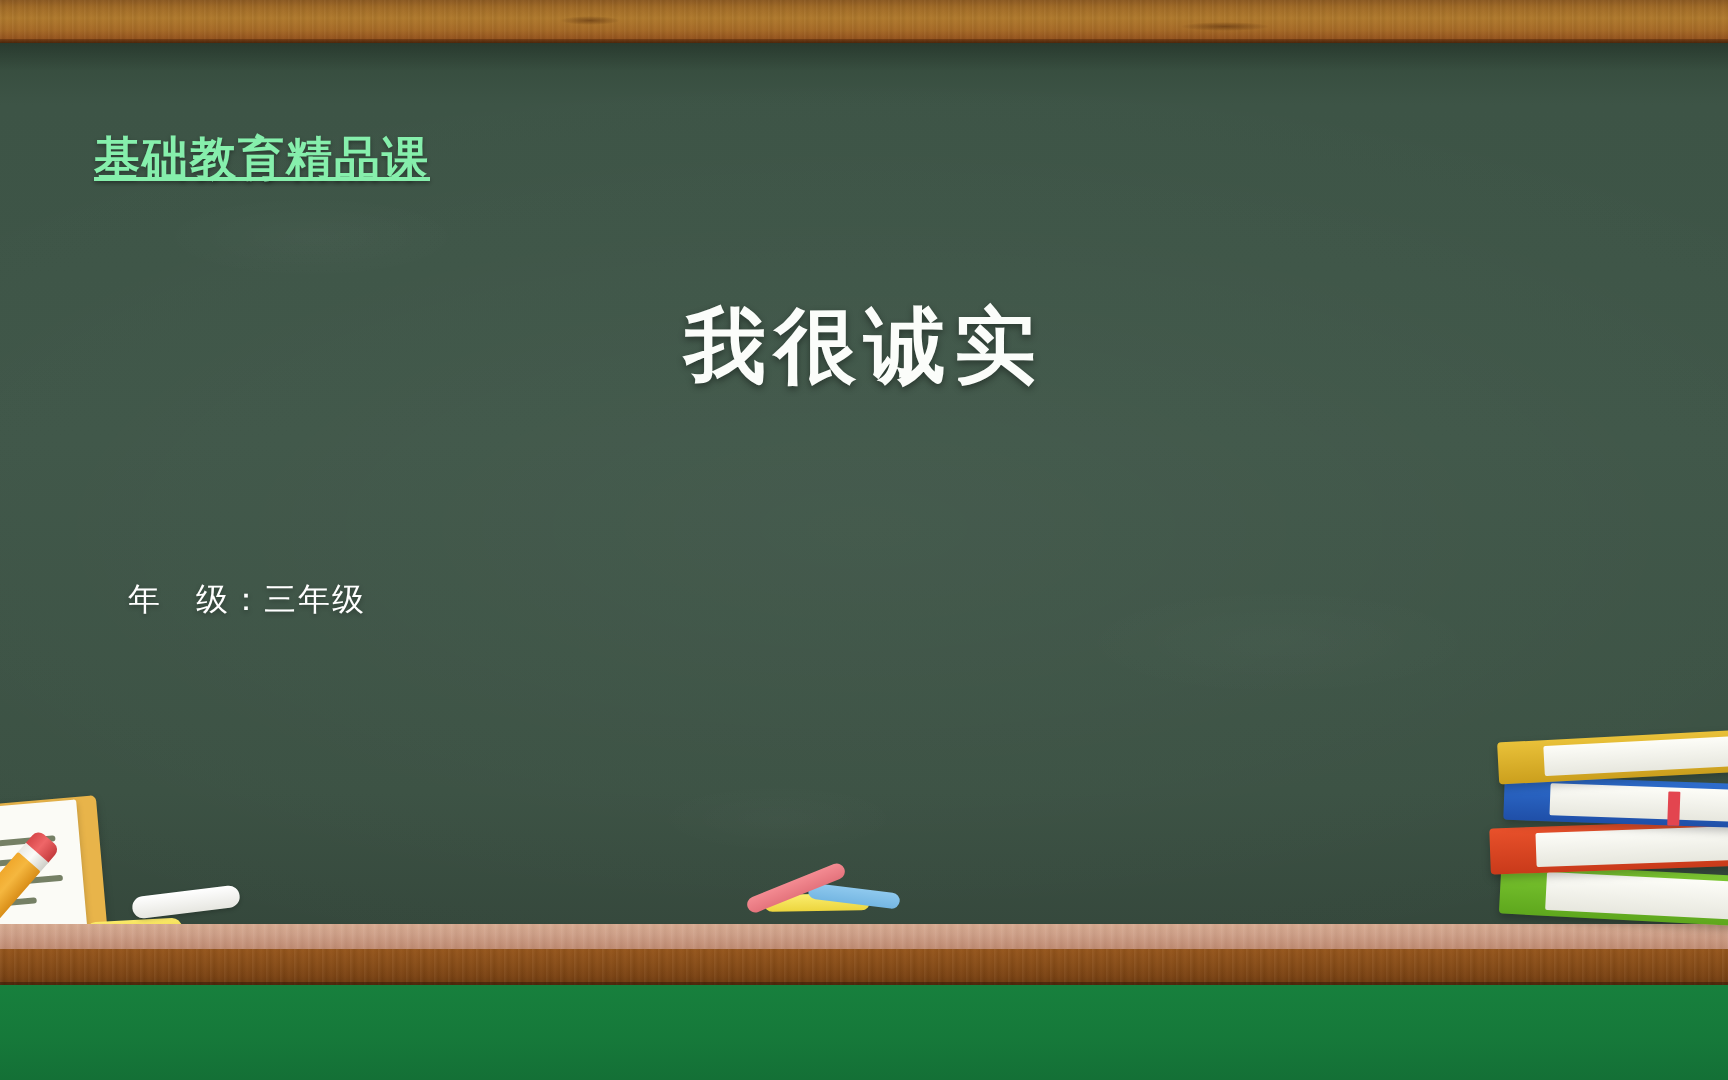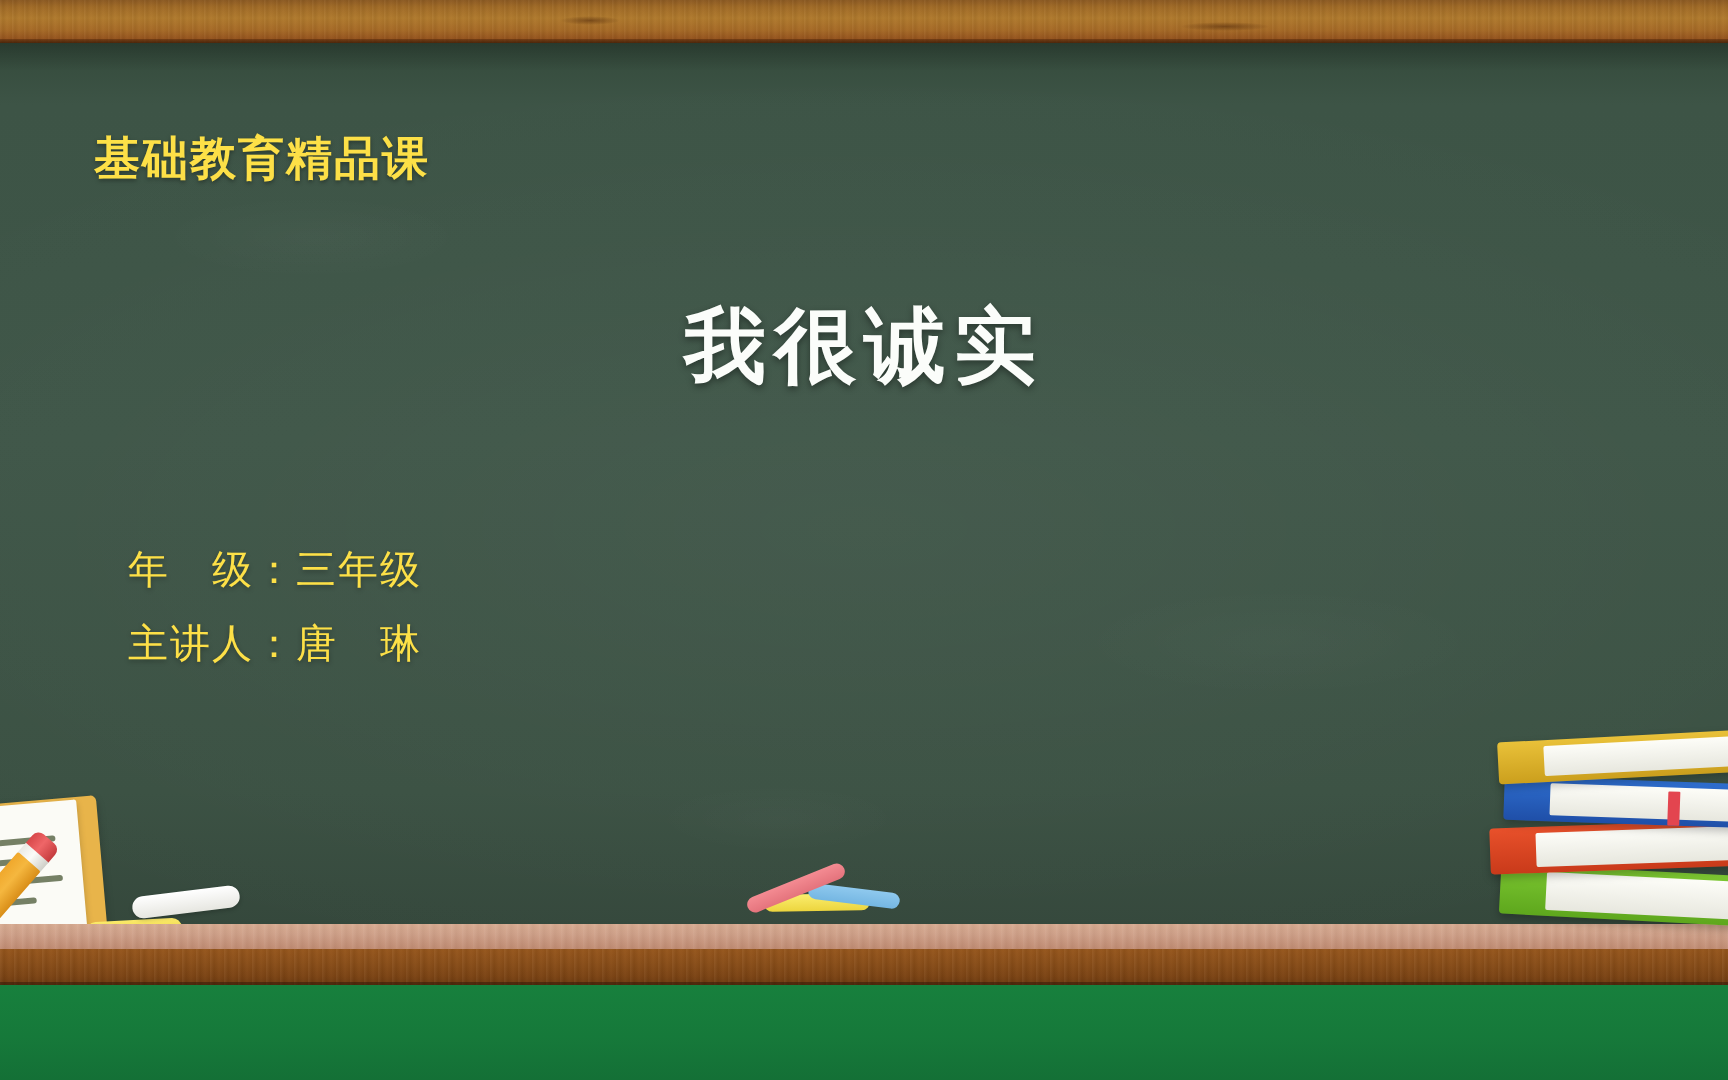--- a/index.html
+++ b/index.html
@@ -115,23 +115,24 @@
 
   
   .header-title {
     position: absolute;
     left: 94px;
     top: 128px;
     font-family: "DejaVu Sans", "Liberation Sans", sans-serif;
     font-weight: 700;
     font-size: 46px;
     letter-spacing: 2px;
-    color: #fde047;
+    color: #86efac;
     text-shadow: 0 2px 4px rgba(0,0,0,0.35);
     white-space: nowrap;
+    text-decoration: underline;
   }
 
   .main-title {
     position: absolute;
     left: 0; right: 0;
     top: 292px;
     text-align: center;
     font-family: "DejaVu Sans", "Liberation Sans", sans-serif;
     font-weight: 700;
     font-size: 82px;
@@ -146,25 +147,26 @@
     top: 542px;
     width: 1420px;
   }
   .info-row {
     display: flex;
     align-items: baseline;
     height: 74px;
   }
   .info-cell {
     font-family: "DejaVu Serif", "Liberation Serif", serif;
-    font-size: 40px;
-    color: #fde047;
+    font-size: 32px;
+    color: #ffffff;
     letter-spacing: 2px;
     white-space: pre;
     text-shadow: 0 2px 5px rgba(0,0,0,0.3);
+    margin-top: 36px;
   }
   .col-left  { width: 566px; }
   .col-right { flex: 1; }
 
   
   .deco-left {
     position: absolute;
     left: -16px;
     top: 770px;
     width: 230px;
@@ -305,21 +307,20 @@
 
   <div class="header-title">基础教育精品课</div>
 
   <div class="main-title">我很诚实</div>
 
   <div class="info">
     <div class="info-row">
       <div class="info-cell col-left">年　级：三年级</div>
     </div>
     <div class="info-row">
-      <div class="info-cell col-left">主讲人：唐　琳</div>
     </div>
   </div>
 
   <div class="deco-left">
     <div class="clip-board"></div>
     <div class="clip-paper">
       <div class="clip-line" style="left:10px;top:34px;width:78px"></div>
       <div class="clip-line" style="left:10px;top:54px;width:62px"></div>
       <div class="clip-line" style="left:10px;top:74px;width:82px"></div>
       <div class="clip-line" style="left:10px;top:94px;width:54px"></div>

